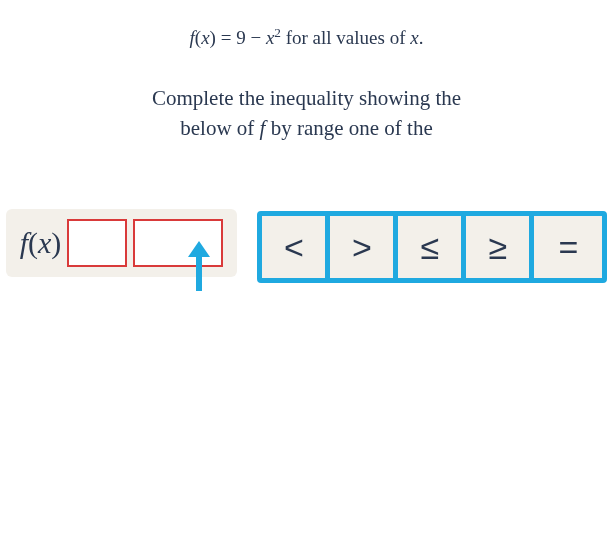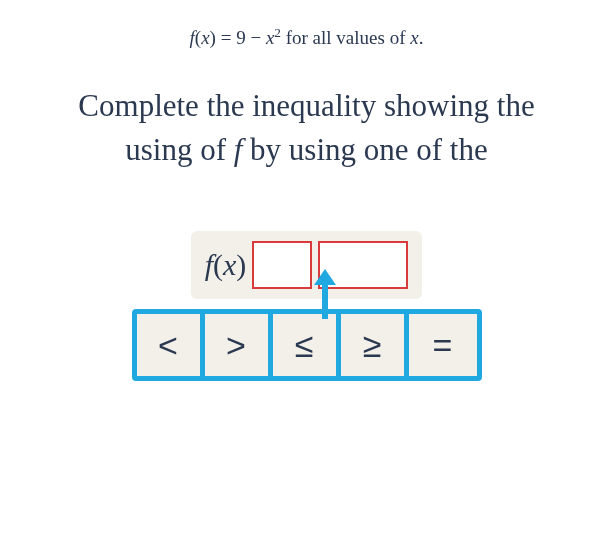--- a/index.html
+++ b/index.html
@@ -27,31 +27,31 @@
     .math {
       font-family: 'Times New Roman', Georgia, serif;
       font-style: italic;
     }
     .sup {
       font-size: 0.7em;
       vertical-align: super;
       font-style: normal;
     }
     .instruction {
-      font-size: 31px;
+      font-size: 21px;
       text-align: center;
       line-height: 1.4;
       margin-bottom: 60px;
       padding: 0 10px;
     }
     .answer-area {
       display: flex;
-      flex-direction: column;
+      flex-direction: row;
       align-items: center;
-      gap: 2px;
+      gap: 20px;
       position: relative;
     }
     .answer-row {
       display: flex;
       align-items: center;
       gap: 6px;
       background: #f3f0ea;
       padding: 10px 14px;
       border-radius: 6px;
     }
@@ -104,21 +104,21 @@
   </style>
 </head>
 <body>
 
 <div class="equation-line">
   <span class="math"><span>f</span><span style="font-style:normal">(</span><span>x</span><span style="font-style:normal">)</span></span><span style="font-style:normal"> = </span><span style="font-style:normal">9</span><span style="font-style:normal"> − </span><span class="math">x</span><span class="sup">2</span><span style="font-style:normal;font-family:Georgia,serif"> for all values of </span><span class="math">x</span><span style="font-style:normal">.</span>
 </div>
 
 <div class="instruction">
   <span>Complete the inequality showing the</span><br>
-  <span>using of </span><span class="math">f</span><span> by using one of the</span><br>
+  <span>below of </span><span class="math">f</span><span> by range one of the</span><br>
 </div>
 
 <div class="answer-area">
 
   <div class="answer-row">
     <span class="fx-label">
       <span>f</span><span style="font-style:normal">(</span><span>x</span><span style="font-style:normal">)</span>
     </span>
     <div class="drop-box"></div>
     <div class="drop-box-wide"></div>

